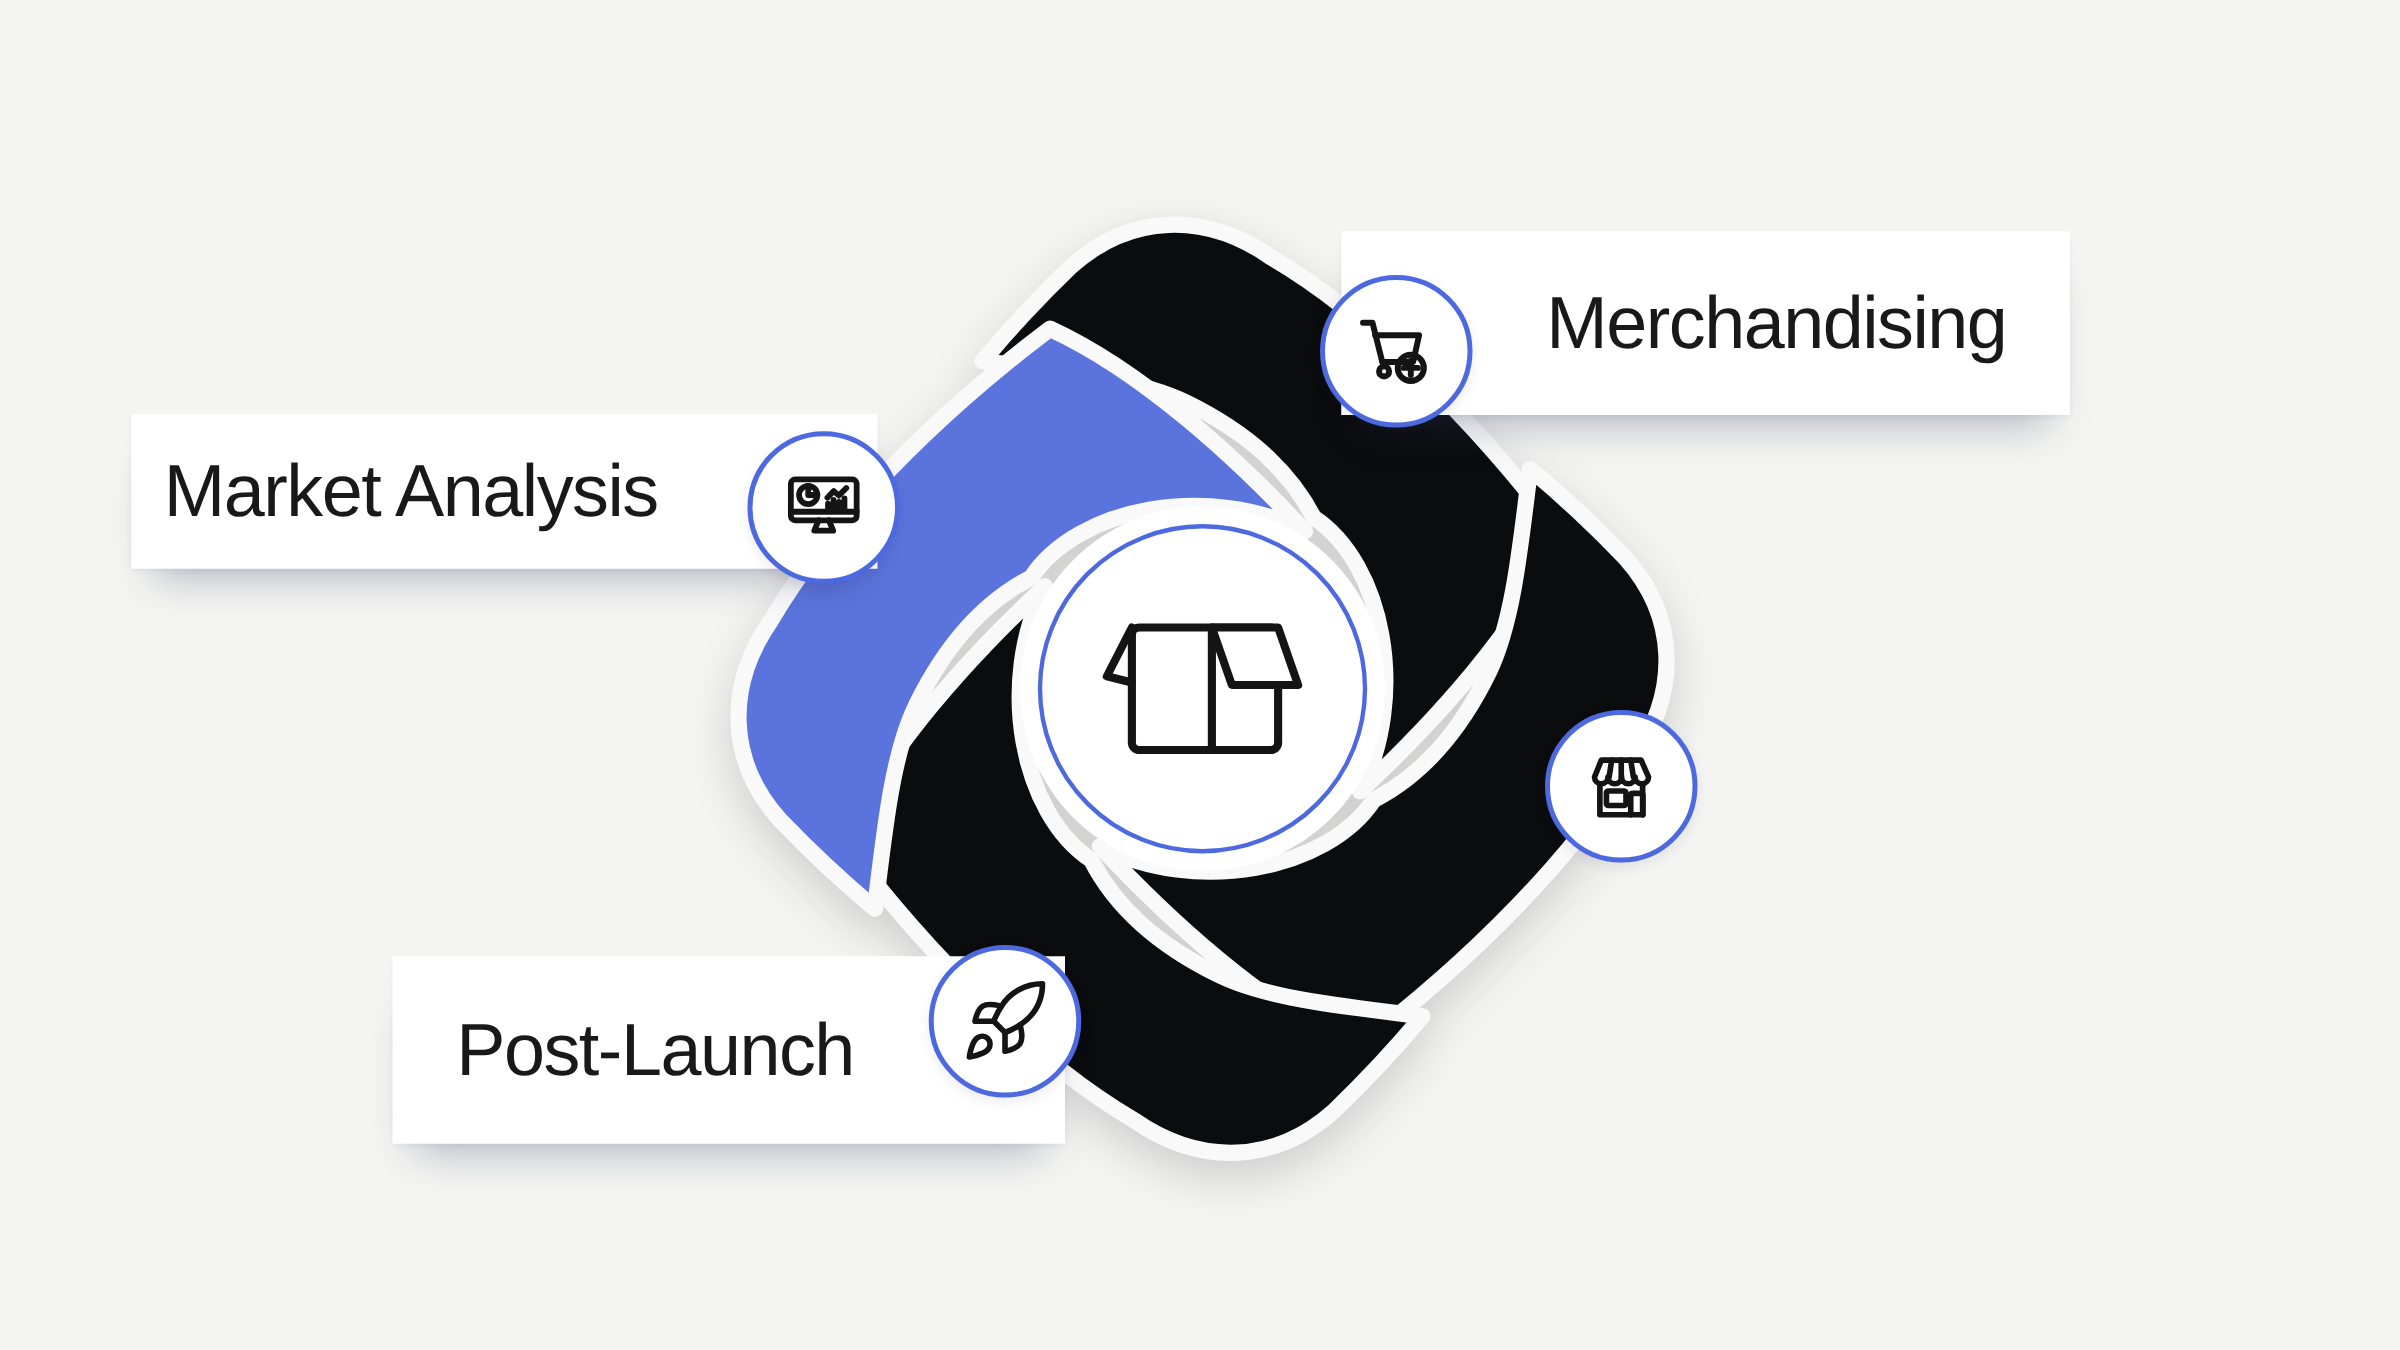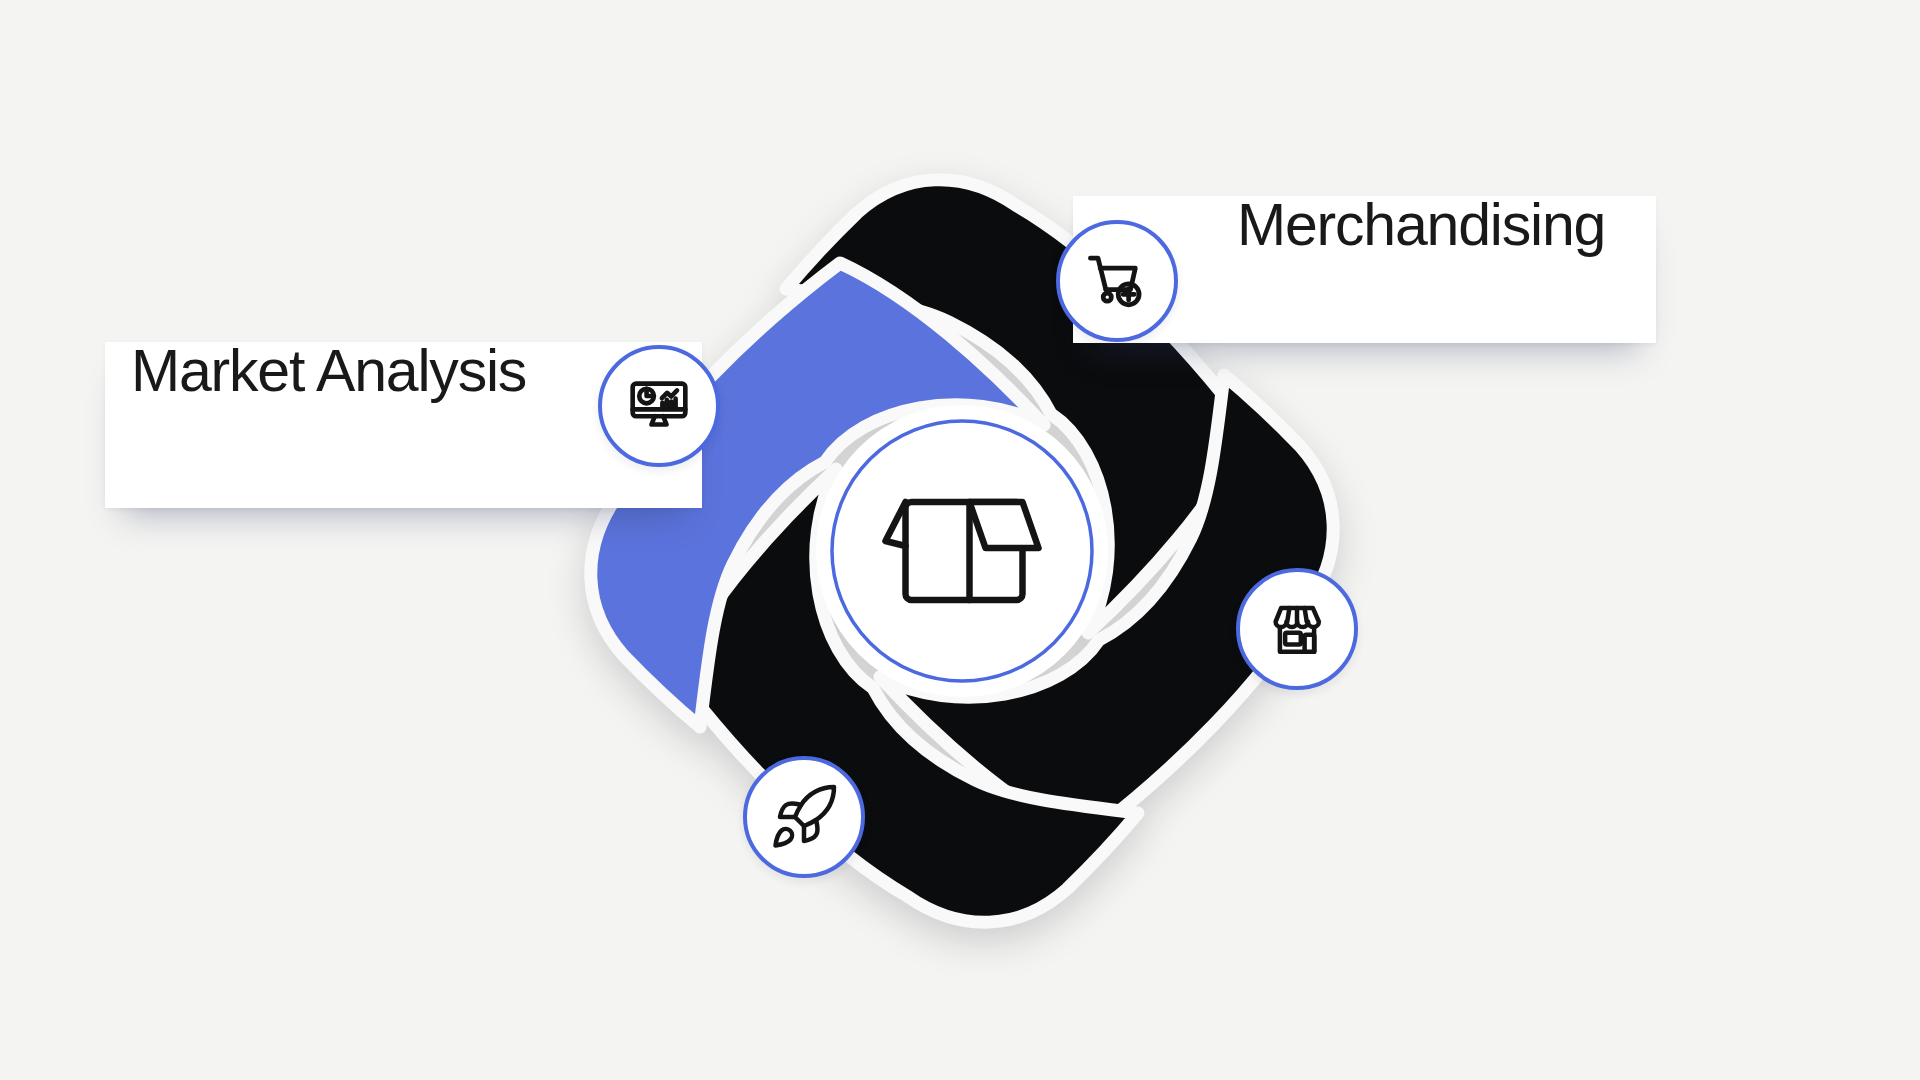--- a/index.html
+++ b/index.html
@@ -15,23 +15,22 @@
     position:relative;
   }
   .stage{position:absolute;inset:0}
   .pinwheel{
     position:absolute;left:562px;top:151px;width:800px;height:800px;
     filter:drop-shadow(0 14px 18px rgba(15,15,25,.16));
   }
   .card{
     position:absolute;background:var(--card-white);
     box-shadow:0 24px 32px -18px rgba(50,60,100,.35),0 2px 5px rgba(20,25,40,.05);
-    display:flex;align-items:flex-start;
+    display:flex;align-items:center;
     z-index:2;
-    margin-top:11px;
   }
   .card-label{
     font-size:59px;letter-spacing:-1.2px;color:var(--text);
     white-space:nowrap;line-height:1;
   }
   .icon-circle{
     position:absolute;width:122px;height:122px;border-radius:50%;
     background:var(--card-white);border:4px solid var(--ring-blue);
     display:flex;align-items:center;justify-content:center;
     z-index:3;box-shadow:0 4px 10px rgba(20,25,60,.08);
@@ -81,21 +80,21 @@
       <g class="line-icon" stroke-width="2">
         <path d="M4.8 6.4 h3.2 l3.3 13.2"></path>
         <path d="M8.9 10.6 H23.7 L21.7 19.6 H11.3"></path>
         <circle cx="11.9" cy="22.8" r="1.7"></circle>
         <circle cx="20.9" cy="21.6" r="4.4"></circle>
         <path d="M20.9 19.2 V24 M18.5 21.6 H23.3"></path>
       </g>
     </svg>
   </div>
 
-  <div class="card" style="left:105px;top:331px;width:597px;height:166px">
+  <div class="card" style="left:105px;top:331px;width:597px;height:124px">
     <div class="card-label" style="margin-left:26px">Market Analysis</div>
   </div>
   <div class="icon-circle" style="left:598px;top:345px">
     <svg width="78" height="78" viewBox="0 0 32 32">
       <g class="line-icon" stroke-width="1.9">
         <rect x="5.2" y="6.8" width="21.6" height="13.4" rx="1.4"></rect>
         <path d="M5.2 17.4 H26.8"></path>
         <path d="M14.3 20.2 L12.9 23.6 H19.1 L17.7 20.2"></path>
         <circle cx="10.9" cy="11.9" r="3"></circle>
         <path d="M10.9 8.9 V11.9 H13.9"></path>
@@ -110,20 +109,23 @@
       <g class="line-icon" stroke-width="1.9">
         <path d="M9.3 7.2 H22.7 L25.2 12.9 a2.27 2.27 0 0 1 -4.55 0 a2.27 2.27 0 0 1 -4.55 0 a2.27 2.27 0 0 1 -4.55 0 a2.27 2.27 0 0 1 -4.55 0 Z"></path>
         <path d="M12.8 7.2 L11.9 12.9 M16 7.2 V12.9 M19.2 7.2 L20.1 12.9"></path>
         <path d="M8.8 15.3 V25.6 H23.2 V15.3"></path>
         <rect x="11" y="17.6" width="6.6" height="4.9" rx="0.7"></rect>
         <path d="M19.2 25.6 V19.1 q0 -0.7 0.7 -0.7 h2.7 q0.7 0 0.7 0.7 V25.6"></path>
       </g>
     </svg>
   </div>
 
+  <div class="card" style="left:314px;top:765px;width:538px;height:150px">
+    <div class="card-label" style="margin-left:51px">Post-Launch</div>
+  </div>
   <div class="icon-circle" style="left:743px;top:756px">
     <svg width="72" height="72" viewBox="0 0 24 24">
       <g class="line-icon" stroke-width="1.5">
         <path d="M4.5 16.5c-1.5 1.26-2 5-2 5s3.74-.5 5-2c.71-.84.7-2.13-.09-2.91a2.18 2.18 0 0 0-2.91-.09z"></path>
         <path d="M12 15l-3-3a22 22 0 0 1 2-3.95A12.88 12.88 0 0 1 22 2c0 2.72-.78 7.5-6 11a22.35 22.35 0 0 1-4 2z"></path>
         <path d="M9 12H4s.55-3.03 2-4c1.62-1.08 5 0 5 0"></path>
         <path d="M12 15v5s3.03-.55 4-2c1.08-1.62 0-5 0-5"></path>
       </g>
     </svg>
   </div>

